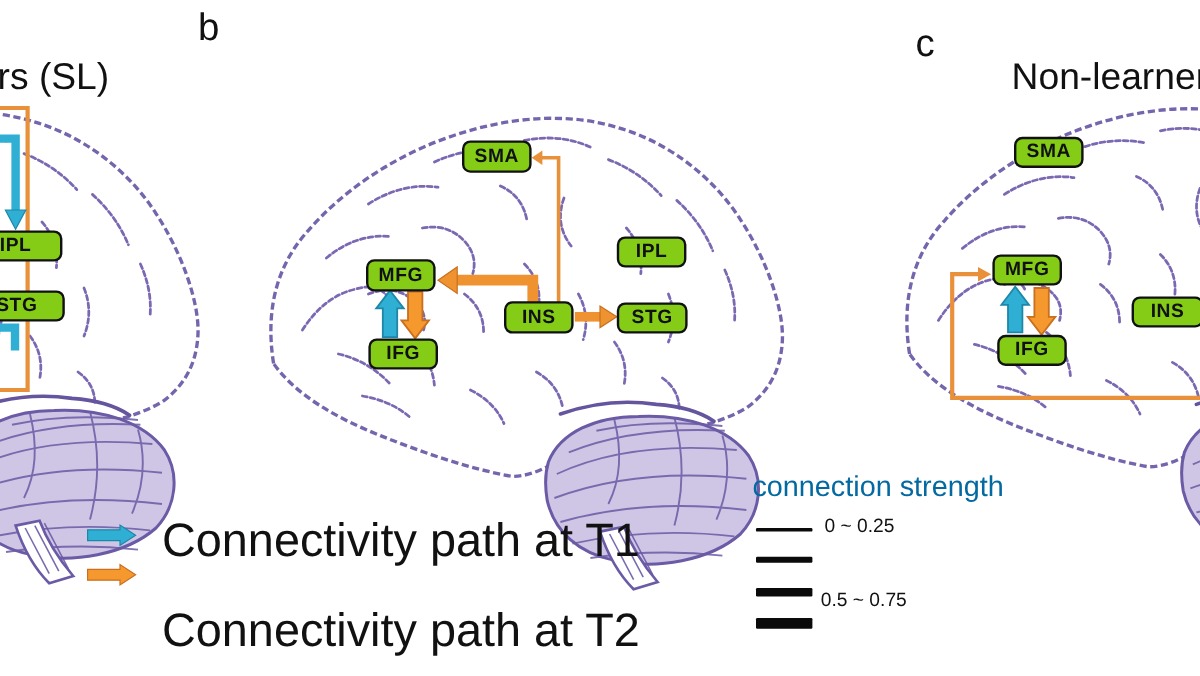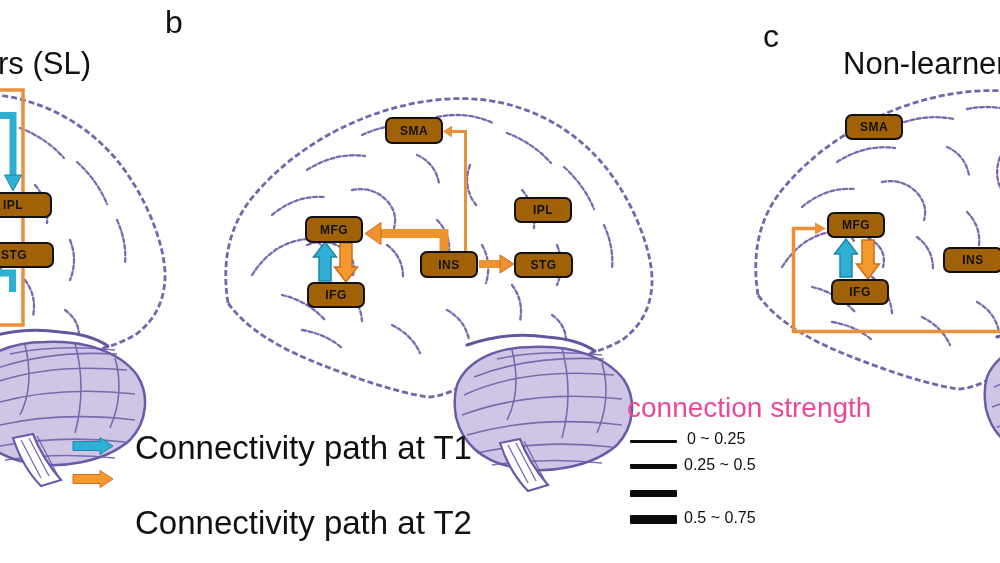--- a/index.html
+++ b/index.html
@@ -1,25 +1,25 @@
 <!DOCTYPE html>
 <html><head>
 <meta charset="utf-8">
 <style>
   html,body{margin:0;padding:0;background:#fff;}
   .stage{position:relative;width:1000px;height:563px;overflow:hidden;background:#fff;
          font-family:"Liberation Sans",sans-serif;}
   svg.layer{position:absolute;left:0;top:0;width:1000px;height:563px;}
   .panel-letter{position:absolute;font-size:32px;color:#111;}
   .panel-title{position:absolute;font-size:31px;color:#111;white-space:nowrap;}
-  .region-box{position:absolute;box-sizing:border-box;background:#a16207;border:2.5px solid #111;
+  .region-box{position:absolute;box-sizing:border-box;background:#84cc16;border:2.5px solid #111;
               border-radius:7px;display:flex;align-items:center;justify-content:center;
-              font-weight:bold;font-size:12px;color:#111;letter-spacing:.5px;}
-  .legend-label{position:absolute;font-size:33px;color:#111;white-space:nowrap;}
-  .strength-title{position:absolute;font-size:28px;color:#ec4899;white-space:nowrap;}
+              font-weight:bold;font-size:16px;color:#111;letter-spacing:.5px;}
+  .legend-label{position:absolute;font-size:39px;color:#111;white-space:nowrap;}
+  .strength-title{position:absolute;font-size:24px;color:#0369a1;white-space:nowrap;}
   .strength-label{position:absolute;font-size:16px;color:#111;white-space:nowrap;}
   .strength-line{position:absolute;background:#0a0a0a;border-radius:1px;}
 </style>
 </head>
 <body>
 
 <div class="stage">
 
   <svg class="layer" viewBox="0 0 1000 563">
     <defs>
@@ -139,20 +139,19 @@
 
   <div class="legend-label" style="left:135px;top:429px;">Connectivity path at T1</div>
   <div class="legend-label" style="left:135px;top:462px;margin-top:42px;">Connectivity path at T2</div>
 
   <div class="strength-title" style="left:627px;top:392px;">connection strength</div>
 
   <div class="strength-line" style="left:630px;top:440px;width:47px;height:3px;"></div>
   <div class="strength-label" style="left:687px;top:430px;">0 ~ 0.25</div>
 
   <div class="strength-line" style="left:630px;top:464px;width:47px;height:5px;"></div>
-  <div class="strength-label" style="left:684px;top:456px;">0.25 ~ 0.5</div>
 
   <div class="strength-line" style="left:630px;top:490px;width:47px;height:7px;"></div>
-  <div class="strength-label" style="left:684px;top:509px;">0.5 ~ 0.75</div>
+  <div class="strength-label" style="left:684px;top:492px;">0.5 ~ 0.75</div>
 
   <div class="strength-line" style="left:630px;top:515px;width:47px;height:9px;"></div>
 
 </div>
 
 </body></html>

